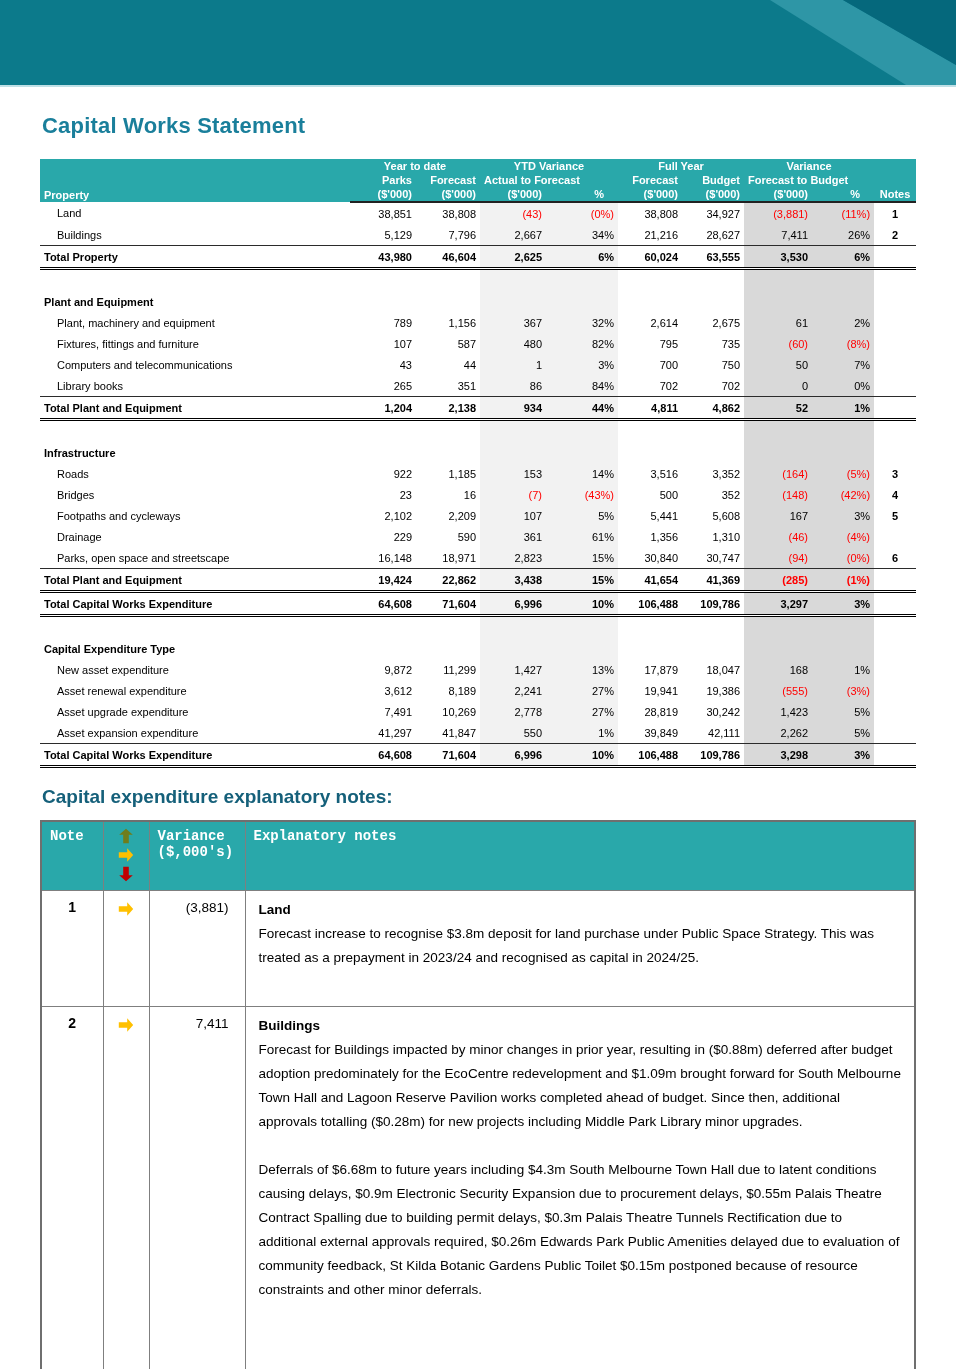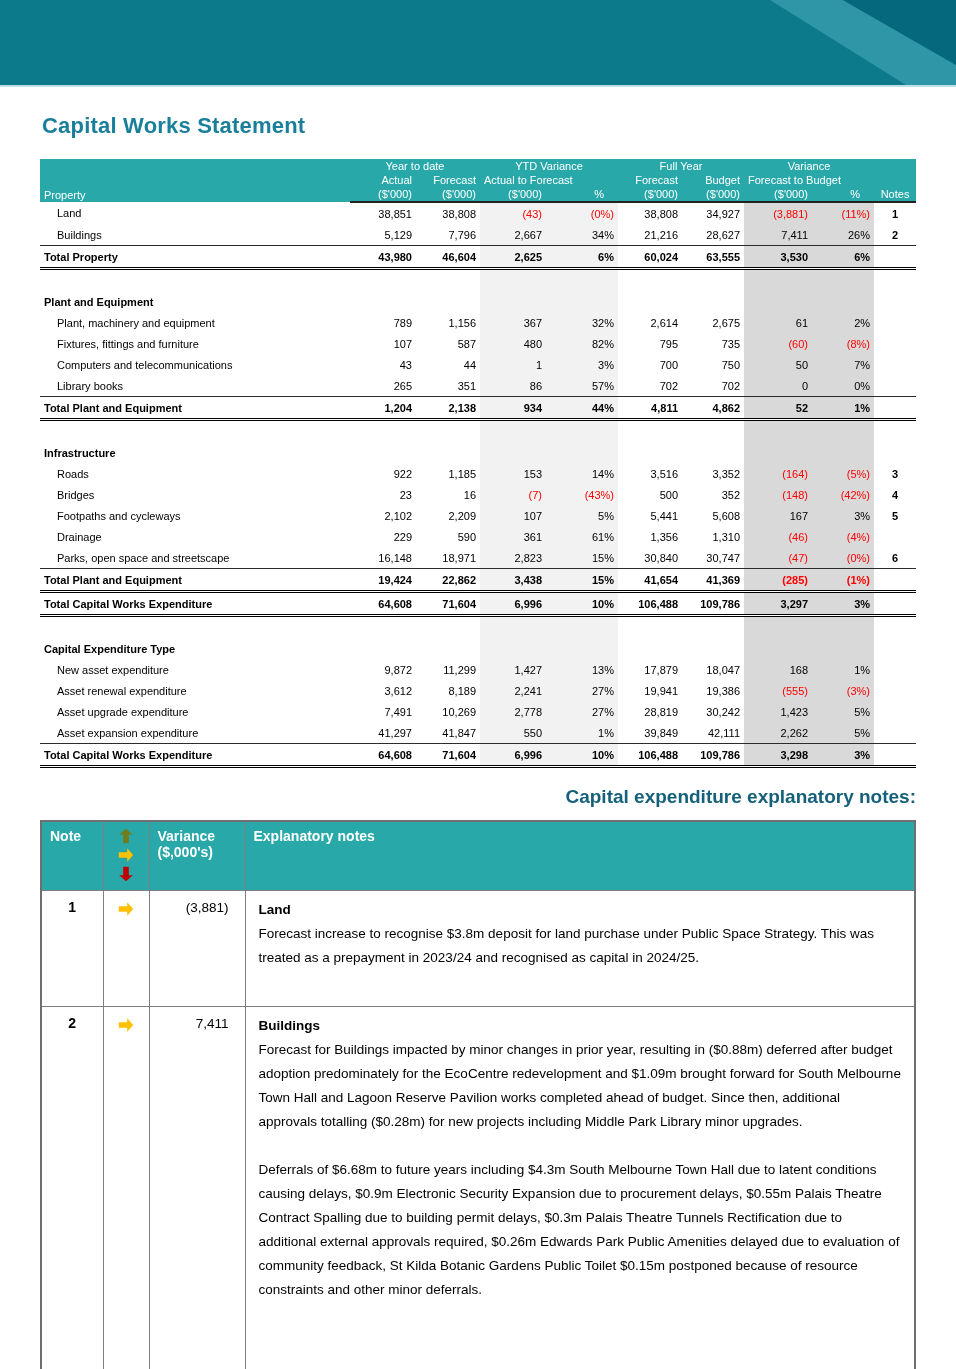--- a/index.html
+++ b/index.html
@@ -18,30 +18,29 @@
   h1.page-title {
     margin:26px 40px 20px 42px;
     font-size:22px; font-weight:bold;
     color:var(--title-color,#1a7f9b);
     letter-spacing:0.2px;
   }
   h2.notes-heading {
     margin:18px 40px 12px 42px;
     font-size:19px; font-weight:bold;
     color:var(--notes-heading-color,#15607a);
-    text-align:right;
   }
 
   
   table.cw { border-collapse:collapse; table-layout:fixed; width:876px; margin:0 40px; font-size:11px; }
   table.cw th, table.cw td { padding:1px 4px; overflow:hidden; white-space:nowrap; }
 
   table.cw thead th {
     background:var(--table-header-bg,#29a8aa);
-    color:#fff; font-weight:normal; font-size:11px;
+    color:#fff; font-weight:bold; font-size:11px;
     vertical-align:bottom;
   }
   th.h-prop { text-align:left; vertical-align:bottom; padding-left:5px; padding-bottom:2px; }
   th.h-group { text-align:center; padding-top:3px; }
   th.h-sub { text-align:right; }
   th.h-sub2 { text-align:left; }
   th.h-unit { text-align:right; padding-bottom:3px;margin-top:24px; }
   th.h-notes { text-align:center; vertical-align:middle; }
   th.h-uline { border-bottom:2.5px solid #222; }
 
@@ -57,21 +56,21 @@
   tr.r-total td { font-weight:bold; border-bottom:3px double #000;margin-top:47px; }
   tr.r-item_rule td { border-bottom:1.5px solid #2b2b2b; }
   tr.r-spacer td { height:25px; }
 
   
   table.nt { border-collapse:collapse; table-layout:fixed; width:876px; margin:0 40px; border:2px solid #6f6f6f; }
   table.nt th, table.nt td { border:1px solid #7f7f7f; vertical-align:top; }
   table.nt thead th {
     background:var(--table-header-bg,#29a8aa);
     color:#fff; font-size:14px; font-weight:bold;
-    padding:6px 8px; height:56px; text-align:left;
+    padding:6px 8px; height:56px; text-align:left;font-family:Liberation Mono, monospace;
   }
   th.nth-note { text-align:center; }
   th.nth-arrow { text-align:center; padding:4px 0; }
   .legend-arrows { display:flex; flex-direction:column; align-items:center; gap:3px; }
   td.nt-note { text-align:center; font-weight:bold; font-size:14px; padding-top:8px; }
   td.nt-arrow { text-align:center; padding-top:10px; }
   td.nt-var { text-align:right; font-size:13.5px; padding:9px 16px 0 0; }
   td.nt-text { font-size:13.5px; line-height:1.78; padding:7px 12px 8px 13px; }
   .nt-title { font-weight:bold; display:block; }
   td.nt-text p { margin:0; }
@@ -113,21 +112,21 @@
   <thead>
     <tr>
       <th class="h-prop" rowspan="3">Property</th>
       <th class="h-group" colspan="2">Year to date</th>
       <th class="h-group" colspan="2">YTD Variance</th>
       <th class="h-group" colspan="2">Full Year</th>
       <th class="h-group" colspan="2">Variance</th>
       <th class="h-notes h-uline" rowspan="3">Notes</th>
     </tr>
     <tr>
-      <th class="h-sub">Actual</th>
+      <th class="h-sub">Parks</th>
       <th class="h-sub">Forecast</th>
       <th class="h-sub2" colspan="2">Actual to Forecast</th>
       <th class="h-sub">Forecast</th>
       <th class="h-sub">Budget</th>
       <th class="h-sub2" colspan="2">Forecast to Budget</th>
     </tr>
     <tr>
       <th class="h-unit h-uline">($'000)</th>
       <th class="h-unit h-uline">($'000)</th>
       <th class="h-unit h-uline">($'000)</th>
@@ -233,21 +232,21 @@
         <td class="num c5">750</td>
         <td class="num c6">50</td>
         <td class="num c7">7%</td>
         <td class="note-col"></td>
       </tr>
       <tr class="r-item_rule">
         <td class="lbl">Library books</td>
         <td class="num c0">265</td>
         <td class="num c1">351</td>
         <td class="num c2">86</td>
-        <td class="num c3">57%</td>
+        <td class="num c3">84%</td>
         <td class="num c4">702</td>
         <td class="num c5">702</td>
         <td class="num c6">0</td>
         <td class="num c7">0%</td>
         <td class="note-col"></td>
       </tr>
       <tr class="r-total">
         <td class="lbl">Total Plant and Equipment</td>
         <td class="num c0">1,204</td>
         <td class="num c1">2,138</td>
@@ -332,21 +331,21 @@
         <td class="note-col"></td>
       </tr>
       <tr class="r-item_rule">
         <td class="lbl">Parks, open space and streetscape</td>
         <td class="num c0">16,148</td>
         <td class="num c1">18,971</td>
         <td class="num c2">2,823</td>
         <td class="num c3">15%</td>
         <td class="num c4">30,840</td>
         <td class="num c5">30,747</td>
-        <td class="num c6 neg">(47)</td>
+        <td class="num c6 neg">(94)</td>
         <td class="num c7 neg">(0%)</td>
         <td class="note-col">6</td>
       </tr>
       <tr class="r-total">
         <td class="lbl">Total Plant and Equipment</td>
         <td class="num c0">19,424</td>
         <td class="num c1">22,862</td>
         <td class="num c2">3,438</td>
         <td class="num c3">15%</td>
         <td class="num c4">41,654</td>

